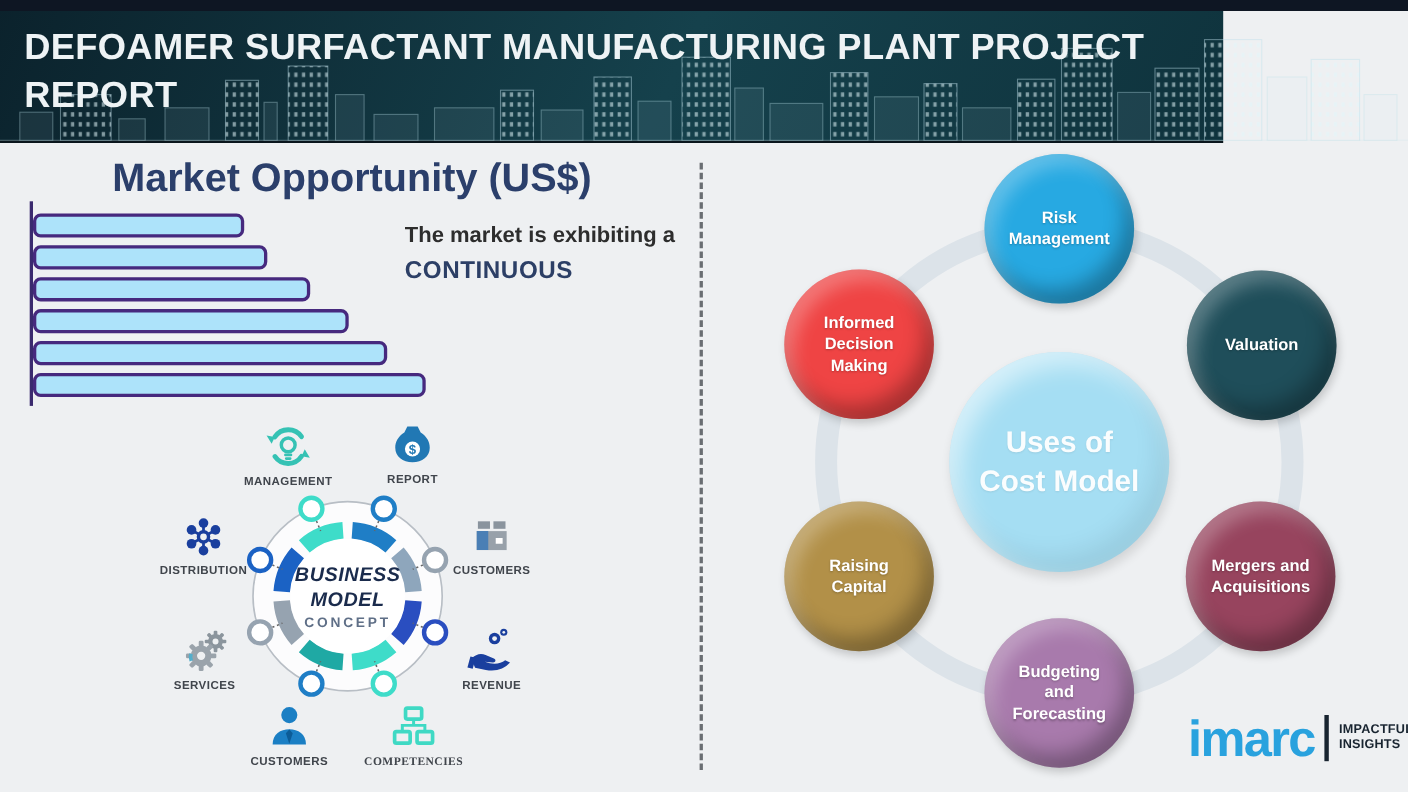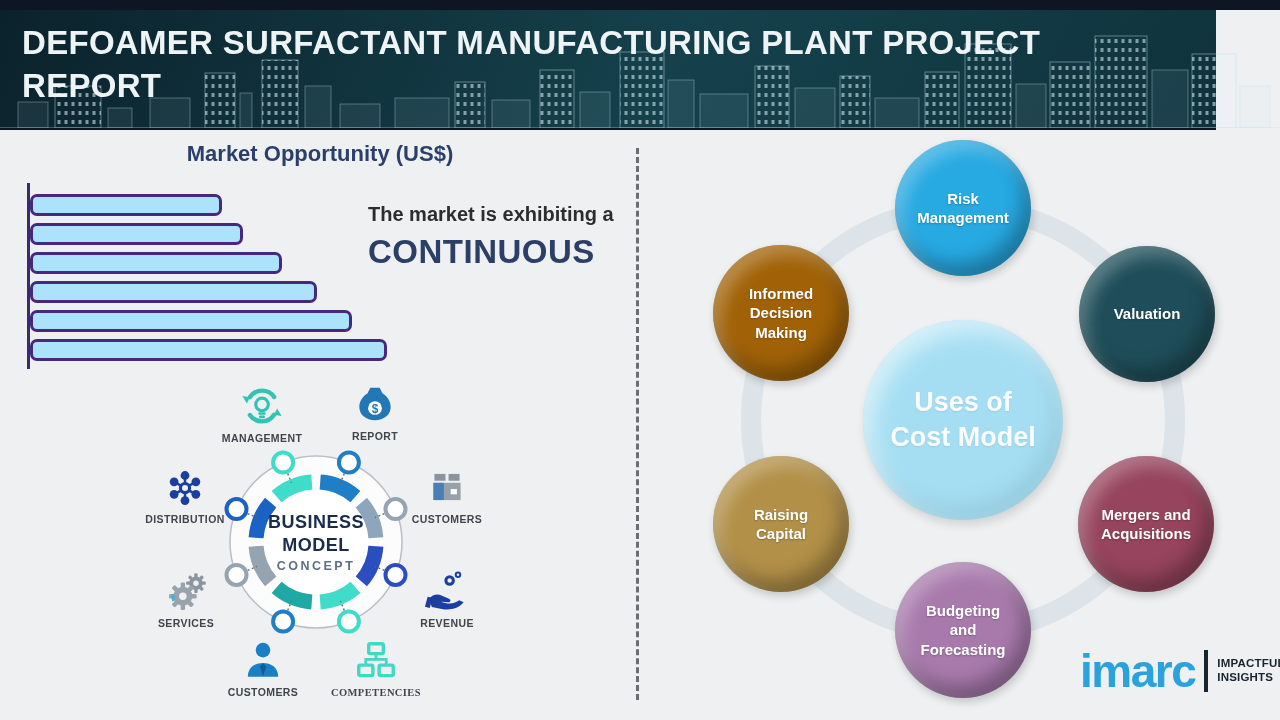--- a/index.html
+++ b/index.html
@@ -1,46 +1,46 @@
 <!DOCTYPE html>
 <html><head>
 <meta charset="utf-8">
 <style>
   html,body{margin:0;padding:0;background:#d8d8d8;}
   .stage{position:relative;width:1280px;height:720px;overflow:hidden;background:#eef0f2;
          font-family:"Liberation Sans",sans-serif;}
 
   
-  .hdr{position:absolute;left:0;top:0;width:1216px;height:128px;
+  .hdr{position:absolute;left:0;top:0;width:1112px;height:128px;
        background:linear-gradient(115deg,#0b222c 0%,#15414c 55%,#0f333d 100%);
        border-bottom:2px solid #0a161d;}
   .hdr-strip{position:absolute;left:0;top:0;width:1280px;height:10px;background:#0e1623;}
   .skyline{position:absolute;left:0;bottom:0;}
   .hdr-title{position:absolute;left:22px;top:22px;font-size:33px;font-weight:700;
              color:#eef3f5;line-height:1.3;letter-spacing:.3px;}
 
   
   .mk-title{position:absolute;left:30px;top:141px;width:580px;text-align:center;
-            font-size:22px;font-weight:700;color:#2B3F6B;}
+            font-size:36px;font-weight:700;color:#2B3F6B;}
   .axis{position:absolute;left:27px;top:183px;width:3px;height:186px;background:#3A2A6E;}
   .bars{position:absolute;left:30px;top:194px;}
   .bar{height:16px;margin-bottom:7px;background:#ADE3FA;border:3px solid #46297E;border-radius:7px;}
   .growth{position:absolute;left:368px;top:203px;width:265px;}
   .g1,.g3{font-size:20px;font-weight:700;color:#2d2d2d;}
-  .g2{font-size:33px;font-weight:800;color:#2C3F66;margin:7px 0 9px;letter-spacing:.5px;}
+  .g2{font-size:22px;font-weight:800;color:#2C3F66;margin:7px 0 9px;letter-spacing:.5px;}
   .rc-label{position:absolute;left:30px;top:387px;font-size:21px;font-weight:700;color:#1f1f1f;}
 
   .cov{position:absolute;width:110px;text-align:center;}
   .cov svg{display:block;margin:0 auto;}
   .cov .lbl{font-size:10.5px;font-weight:600;color:#40454c;letter-spacing:.4px;margin-top:3px;}
 
   .bm-svg{position:absolute;left:216px;top:442px;}
   .bm-text{position:absolute;left:216px;top:442px;width:200px;height:200px;display:flex;
            flex-direction:column;align-items:center;justify-content:center;pointer-events:none;}
-  .bm1{font-size:18px;font-weight:800;color:#1A2B4C;letter-spacing:.5px;line-height:1.25;}
+  .bm1{font-size:18px;font-weight:800;color:#1A2B4C;letter-spacing:.5px;line-height:1.25;font-style:italic;}
   .bm3{font-size:12.5px;font-weight:600;color:#5F6F87;letter-spacing:2.5px;margin-top:3px;}
 
   
   .divider{position:absolute;left:636px;top:148px;height:552px;width:0;
            border-left:3px dashed #54585d;opacity:.85;}
 
   
   .ring{position:absolute;left:741px;top:198px;width:404px;height:404px;border-radius:50%;
         border:20px solid #DCE3E9;}
   .center-circle{position:absolute;left:863px;top:320px;width:200px;height:200px;border-radius:50%;
@@ -302,21 +302,21 @@
 
   <div class="center-circle" style="background: rgb(165, 222, 243);">
     <div class="center-label">Uses of
 Cost Model</div>
   </div>
 
   <div class="sat sat-risk" style="background: rgb(39, 169, 226);">
     <div class="sat-label">Risk
 Management</div>
   </div>
-  <div class="sat sat-informed" style="background: #a16207;">
+  <div class="sat sat-informed" style="background: #ef4444;">
     <div class="sat-label">Informed
 Decision
 Making</div>
   </div>
   <div class="sat sat-valuation" style="background: rgb(31, 78, 90);">
     <div class="sat-label">Valuation</div>
   </div>
   <div class="sat sat-raising" style="background: rgb(178, 144, 72);">
     <div class="sat-label">Raising
 Capital</div>

